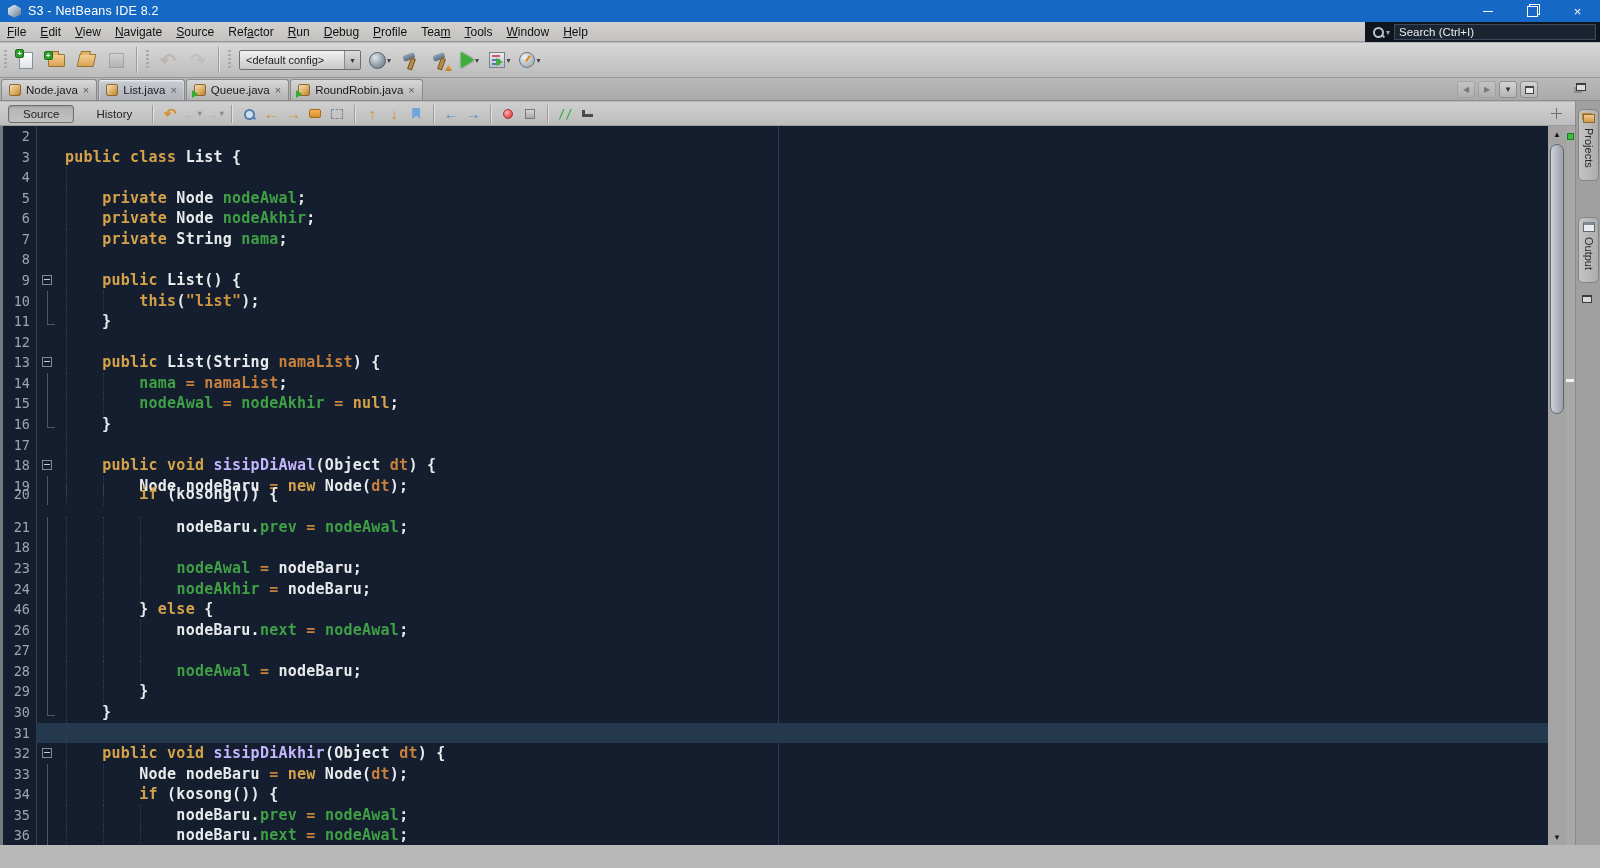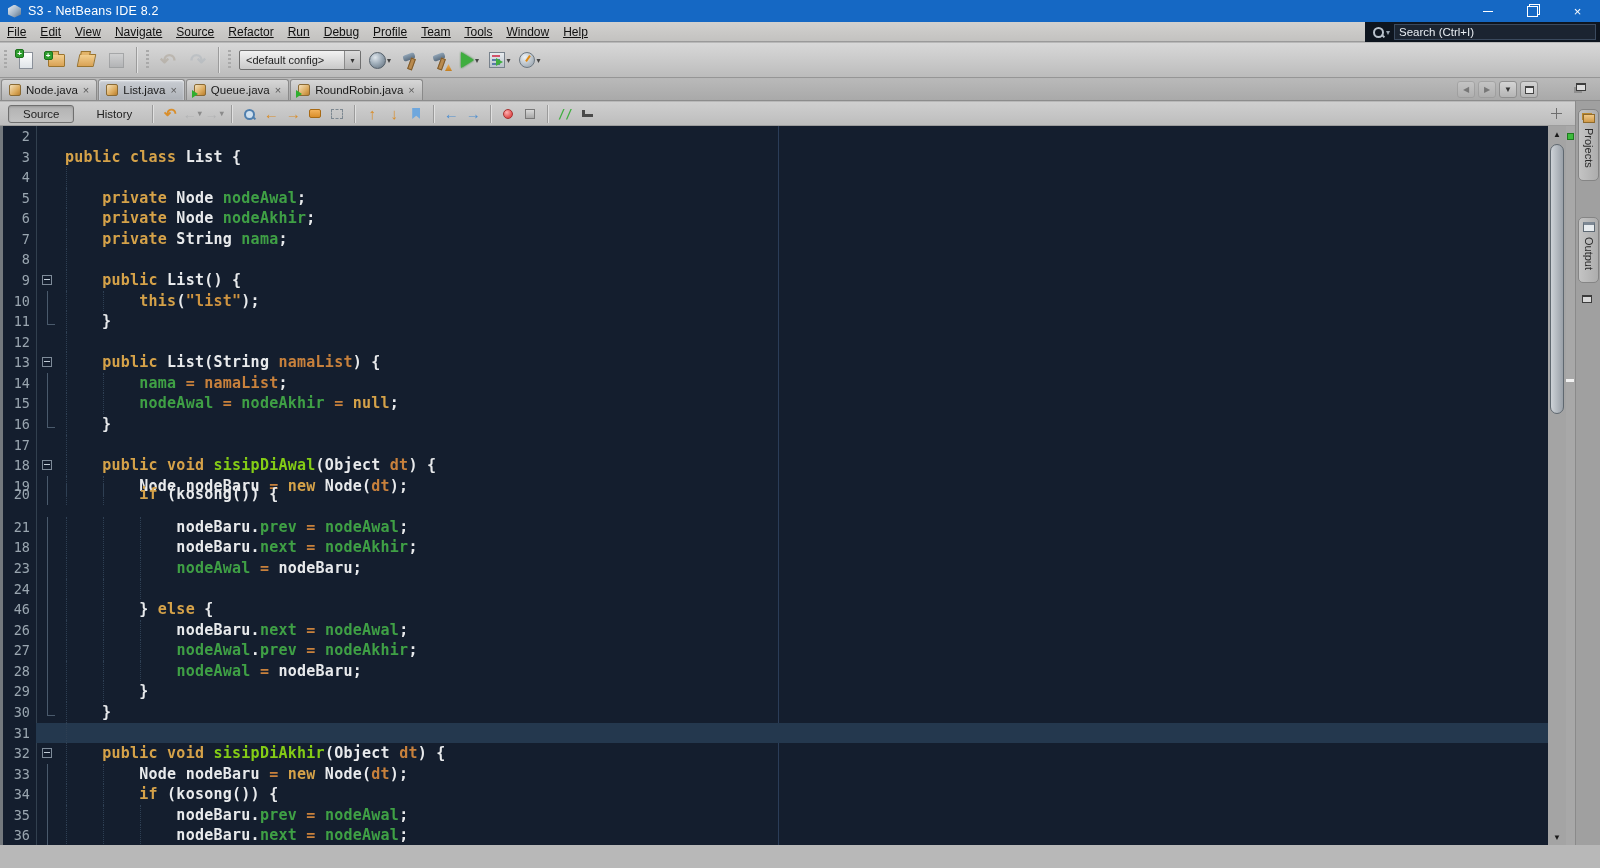--- a/index.html
+++ b/index.html
@@ -154,21 +154,21 @@
     font-size:13.5px; line-height:20.57px; }
   .fbox { position:absolute; left:39px; top:5px; width:10px; height:10px; border:1px solid #7e8b99; }
   .fbox::before { content:""; position:absolute; left:1px; top:3px; width:6px; height:1px; background:#c3cdd8; }
   .fline { position:absolute; left:44px; top:0; width:1px; height:20.57px; background:#4a5a6c; }
   .fend-v { position:absolute; left:44px; top:0; width:1px; height:13px; background:#4a5a6c; }
   .fend-h { position:absolute; left:44px; top:13px; width:8px; height:1px; background:#4a5a6c; }
   .codetxt { position:absolute; left:62px; top:0; white-space:pre; font-size:15px; font-weight:bold;
     line-height:20.57px; letter-spacing:.25px; color:#e8eaec; }
   .guide { position:absolute; top:0; width:0; height:20.57px; border-left:1px dotted #2e3f53; }
   .tk-k { color:#d5a249; } .tk-f { color:#3fa045; } .tk-m { color:#c8813c; }
-  .tk-o { color:#c8813c; } .tk-s { color:#cf9440; } .tk-fn { color:#84cc16; } .tk-p { color:#e8eaec; }
+  .tk-o { color:#c8813c; } .tk-s { color:#cf9440; } .tk-fn { color:#c4b5fd; } .tk-p { color:#e8eaec; }
 
   
   .vscroll { position:absolute; left:1548px; top:126px; width:18px; height:719px; background:#a4a4a4; }
   .scr-btn { position:absolute; left:0; width:18px; height:16px; display:flex; align-items:center;
     justify-content:center; font-size:8px; color:#1a1a1a; }
   .scr-up { top:0; } .scr-down { bottom:0; }
   .thumb { position:absolute; left:2px; top:18px; width:14px; height:270px; border-radius:7px;
     background:linear-gradient(90deg,#cdd2d7,#99a0a8); border:1px solid #5f6870; }
   .stripe { position:absolute; left:1566px; top:126px; width:9px; height:719px; background:#a8a8a8; }
   .no-err { position:absolute; left:1px; top:7px; width:7px; height:7px; background:#3dbb3d; border:1px solid #1f7a1f; }
@@ -212,21 +212,21 @@
     <span class="nb-logo"></span>
     <span class="title-text">S3 - NetBeans IDE 8.2</span>
     <div class="winbtns">
       <div class="winbtn wb-min"></div>
       <div class="winbtn wb-rest"></div>
       <div class="winbtn wb-close">×</div>
     </div>
   </div>
 
   <div class="menubar">
-    <div id="menu-items" style="display:flex;text-decoration:underline;">
+    <div id="menu-items" style="display:flex;">
         <span class="menu-item"><u>F</u>ile</span>
         <span class="menu-item"><u>E</u>dit</span>
         <span class="menu-item"><u>V</u>iew</span>
         <span class="menu-item"><u>N</u>avigate</span>
         <span class="menu-item"><u>S</u>ource</span>
         <span class="menu-item">Ref<u>a</u>ctor</span>
         <span class="menu-item"><u>R</u>un</span>
         <span class="menu-item"><u>D</u>ebug</span>
         <span class="menu-item"><u>P</u>rofile</span>
         <span class="menu-item">Tea<u>m</u></span>
@@ -518,36 +518,36 @@
           <span class="guide" style="left: 100.12px;"></span>
           <span class="guide" style="left: 137.24px;"></span>
           <span class="codetxt"><span class="tk-p">            nodeBaru.</span><span class="tk-f">prev</span><span class="tk-p"> </span><span class="tk-o">=</span><span class="tk-p"> </span><span class="tk-f">nodeAwal</span><span class="tk-p">;</span></span>
         </div>
         <div class="ln" style="top: 411.4px;">
           <span class="num">18</span>
           <span class="fline"></span>
           <span class="guide" style="left: 63px;"></span>
           <span class="guide" style="left: 100.12px;"></span>
           <span class="guide" style="left: 137.24px;"></span>
-          <span class="codetxt"><span class="tk-p">            nodeBaru.</span><span class="tk-f">next</span><span class="tk-p"> </span><span class="tk-o">=</span><span class="tk-p"> </span><span class="tk-f">nodeAkhir</span><span class="tk-p">;</span></span>
         </div>
         <div class="ln" style="top: 431.97px;">
           <span class="num">23</span>
           <span class="fline"></span>
           <span class="guide" style="left: 63px;"></span>
           <span class="guide" style="left: 100.12px;"></span>
           <span class="guide" style="left: 137.24px;"></span>
           <span class="codetxt"><span class="tk-p">            </span><span class="tk-f">nodeAwal</span><span class="tk-p"> </span><span class="tk-o">=</span><span class="tk-p"> nodeBaru;</span></span>
         </div>
         <div class="ln" style="top: 452.54px;">
           <span class="num">24</span>
           <span class="fline"></span>
           <span class="guide" style="left: 63px;"></span>
           <span class="guide" style="left: 100.12px;"></span>
           <span class="guide" style="left: 137.24px;"></span>
+          <span class="codetxt"><span class="tk-p">            </span><span class="tk-f">nodeAkhir</span><span class="tk-p"> </span><span class="tk-o">=</span><span class="tk-p"> nodeBaru;</span></span>
         </div>
         <div class="ln" style="top: 473.11px;">
           <span class="num">46</span>
           <span class="fline"></span>
           <span class="guide" style="left: 63px;"></span>
           <span class="guide" style="left: 100.12px;"></span>
           <span class="codetxt"><span class="tk-p">        } </span><span class="tk-k">else</span><span class="tk-p"> {</span></span>
         </div>
         <div class="ln" style="top: 493.68px;">
           <span class="num">26</span>
@@ -556,21 +556,20 @@
           <span class="guide" style="left: 100.12px;"></span>
           <span class="guide" style="left: 137.24px;"></span>
           <span class="codetxt"><span class="tk-p">            nodeBaru.</span><span class="tk-f">next</span><span class="tk-p"> </span><span class="tk-o">=</span><span class="tk-p"> </span><span class="tk-f">nodeAwal</span><span class="tk-p">;</span></span>
         </div>
         <div class="ln" style="top: 514.25px;">
           <span class="num">27</span>
           <span class="fline"></span>
           <span class="guide" style="left: 63px;"></span>
           <span class="guide" style="left: 100.12px;"></span>
           <span class="guide" style="left: 137.24px;"></span>
-          <span class="codetxt"><span class="tk-p">            </span><span class="tk-f">nodeAwal</span><span class="tk-p">.</span><span class="tk-f">prev</span><span class="tk-p"> </span><span class="tk-o">=</span><span class="tk-p"> </span><span class="tk-f">nodeAkhir</span><span class="tk-p">;</span></span>
         </div>
         <div class="ln" style="top: 534.82px;">
           <span class="num">28</span>
           <span class="fline"></span>
           <span class="guide" style="left: 63px;"></span>
           <span class="guide" style="left: 100.12px;"></span>
           <span class="guide" style="left: 137.24px;"></span>
           <span class="codetxt"><span class="tk-p">            </span><span class="tk-f">nodeAwal</span><span class="tk-p"> </span><span class="tk-o">=</span><span class="tk-p"> nodeBaru;</span></span>
         </div>
         <div class="ln" style="top: 555.39px;">

